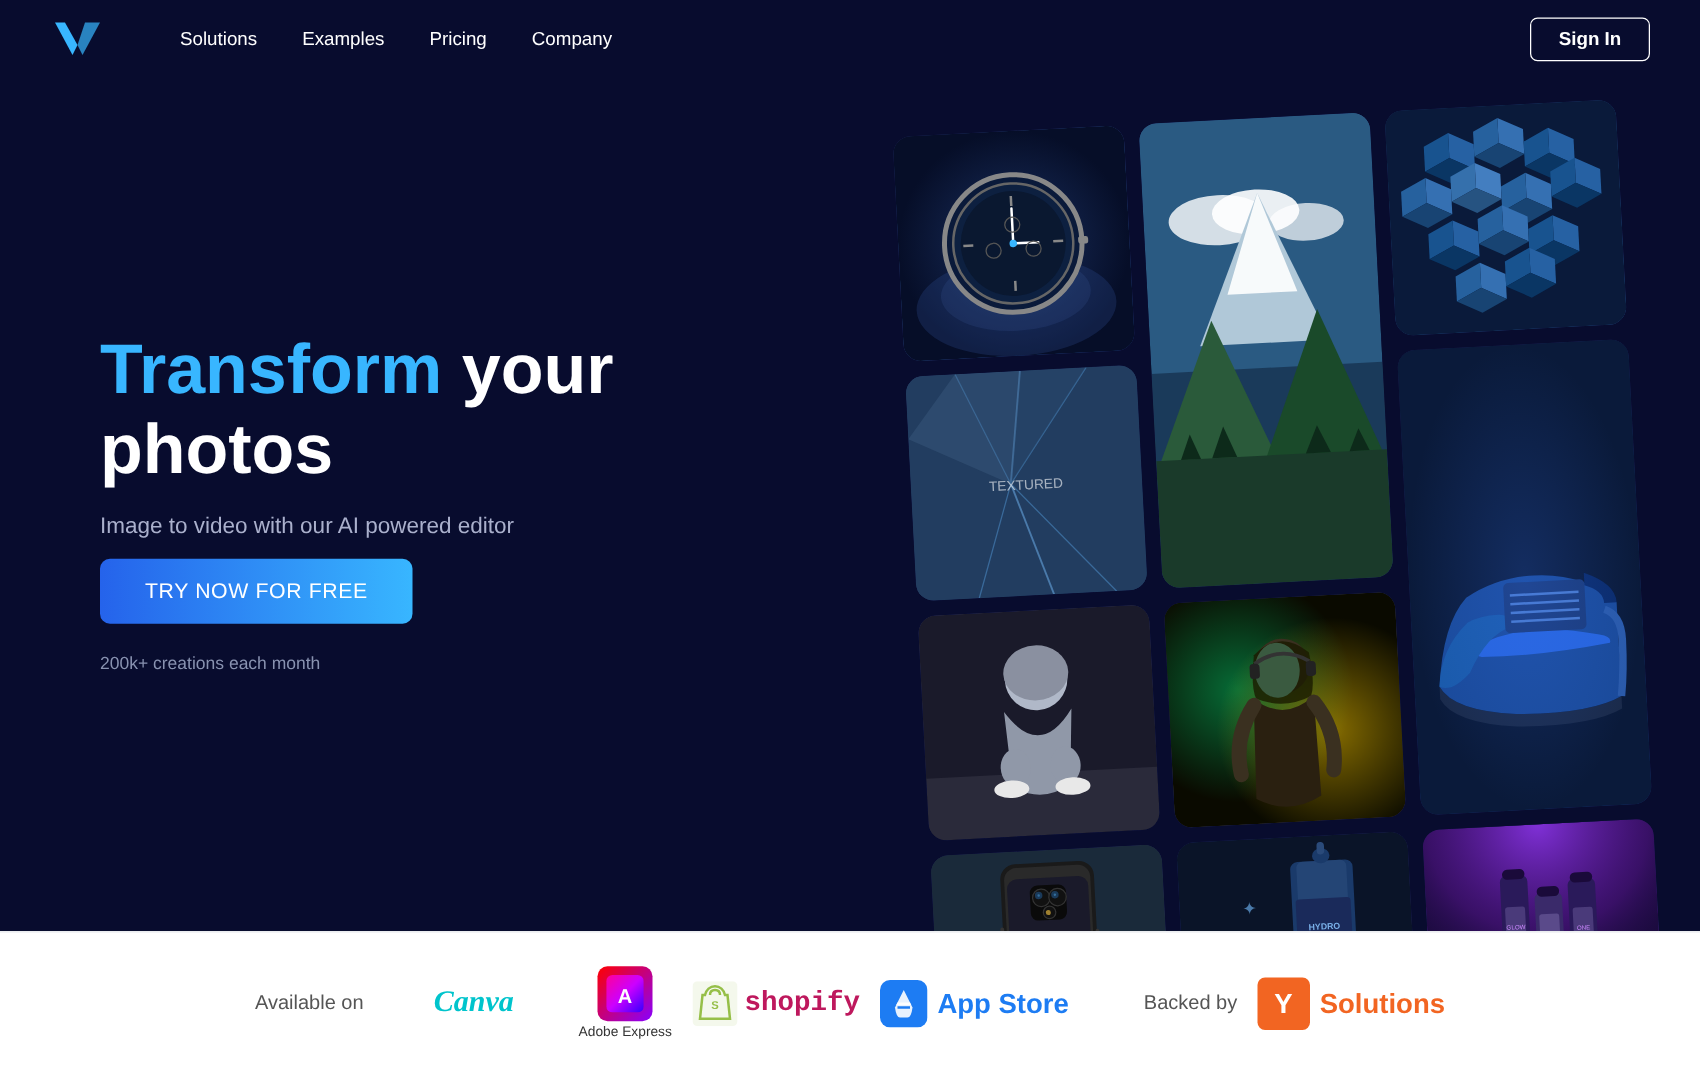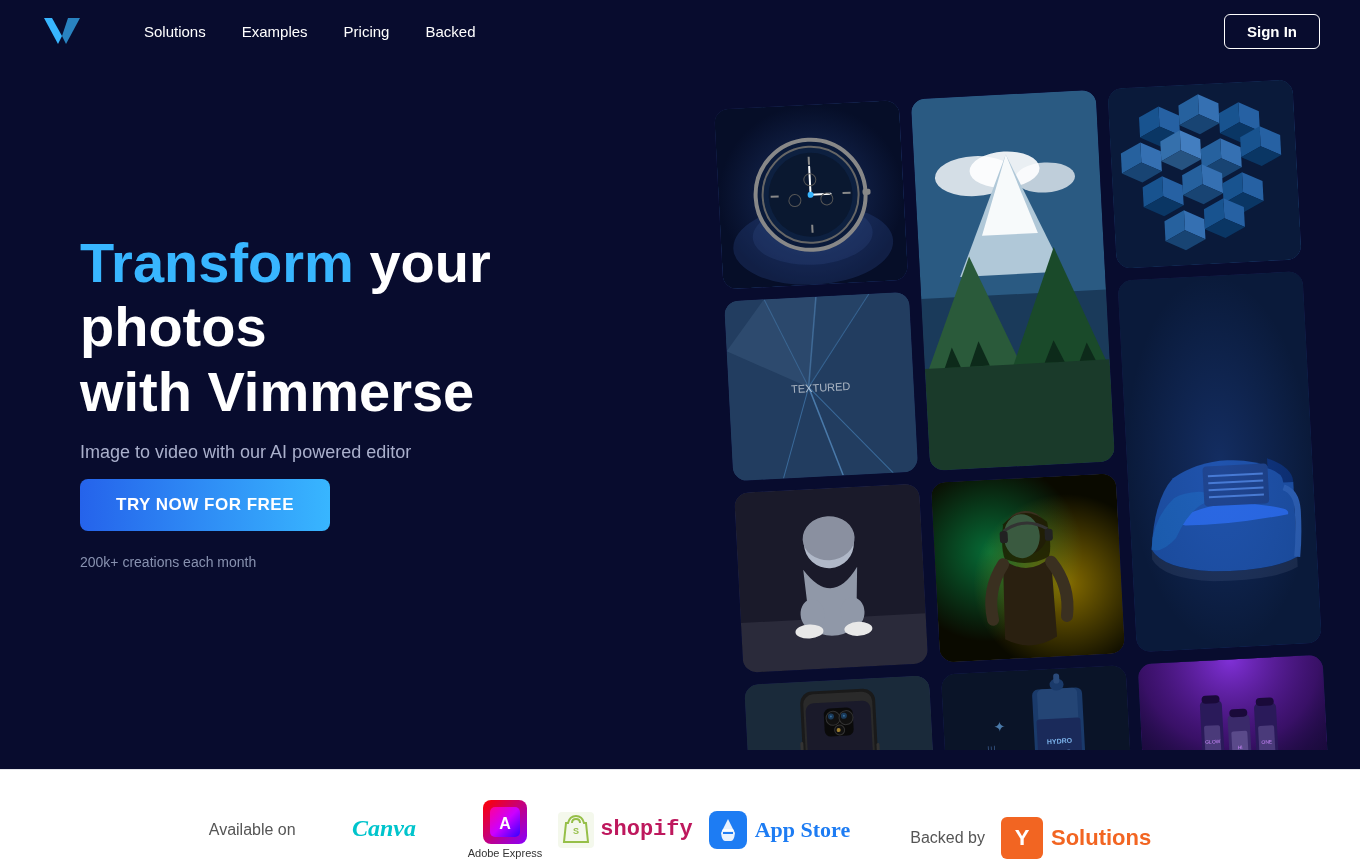--- a/index.html
+++ b/index.html
@@ -79,21 +79,21 @@
       color: #aab0cc;
       margin-bottom: 16px;
     }
     .hero-cta {
       background: linear-gradient(90deg, #2563eb, #38b6ff);
       color: #fff;
       border: none;
       border-radius: 8px;
       padding: 16px 36px;
       font-size: 17px;
-      font-weight: 700;
+      font-weight: 400;
       cursor: pointer;
       letter-spacing: 0.5px;
       margin-bottom: 20px;
     }
     .hero-tagline {
       font-size: 14px;
       color: #8892b0;
       line-height: 1.6;
     }
 
@@ -168,24 +168,24 @@
       width: 100%;
       height: 100%;
     }
 
     
     .bottom-bar {
       position: fixed;
       bottom: 0;
       left: 0;
       right: 0;
-      height: 90px;
+      height: 114px;
       background: #fff;
       display: flex;
-      align-items: flex-end;
+      align-items: center;
       justify-content: center;
       gap: 60px;
       border-top: 1px solid #e5e7eb;
       z-index: 100;
     }
     .bottom-bar-section {
       display: flex;
       align-items: center;
       gap: 16px;
     }
@@ -233,21 +233,20 @@
       width: 36px;
       height: 36px;
     }
     .logo-appstore {
       display: flex;
       align-items: center;
       gap: 8px;
       font-size: 22px;
       font-weight: 600;
       color: #1d7cf3;
-      font-family: Liberation Serif, serif;
     }
     .appstore-icon {
       width: 38px;
       height: 38px;
     }
     .ycombinator-logo {
       display: flex;
       align-items: center;
       gap: 8px;
     }
@@ -276,30 +275,29 @@
   <div class="nav-logo">
     <svg width="44" height="38" viewBox="0 0 44 38" fill="none" xmlns="http://www.w3.org/2000/svg">
       <path d="M4 6 L18 32 L22 24 L12 6Z" fill="#38b6ff"></path>
       <path d="M22 24 L26 32 L40 6 L28 6 L22 24Z" fill="#38b6ff" opacity="0.7"></path>
     </svg>
   </div>
   <div class="nav-links">
     <a class="nav-link" href="#">Solutions</a>
     <a class="nav-link" href="#">Examples</a>
     <a class="nav-link" href="#">Pricing</a>
-    <a class="nav-link" href="#">Backed</a>
+    <a class="nav-link" href="#">Company</a>
   </div>
   <button class="nav-signin">Sign In</button>
 </nav>
 
 <section class="hero">
   <div class="hero-left">
     <h1 class="hero-title">
       <span class="hero-title-highlight">Transform</span><span> your photos</span><br>
-      <span>with Vimmerse</span>
     </h1>
     <p class="hero-subtitle">Image to video with our AI powered editor</p>
     <button class="hero-cta">TRY NOW FOR FREE</button>
     <div class="hero-tagline">
       <div>200k+ creations each month</div>
     </div>
   </div>
 
   <div class="hero-images">
 

